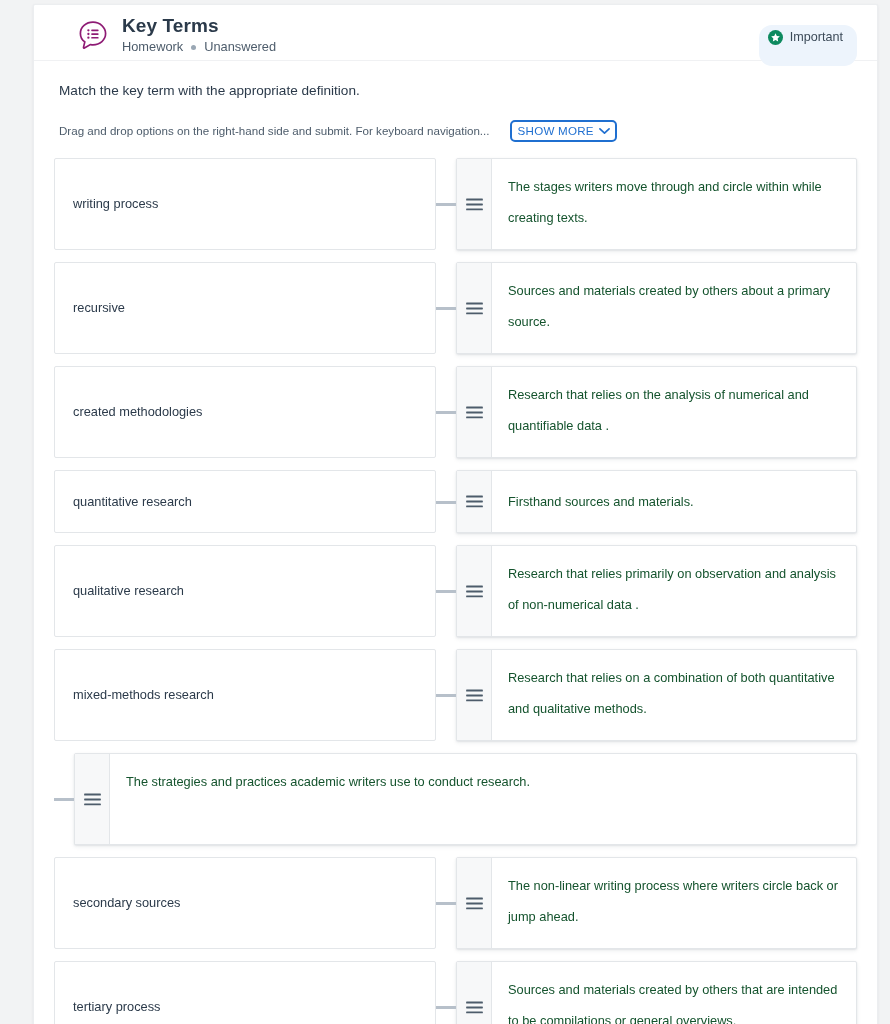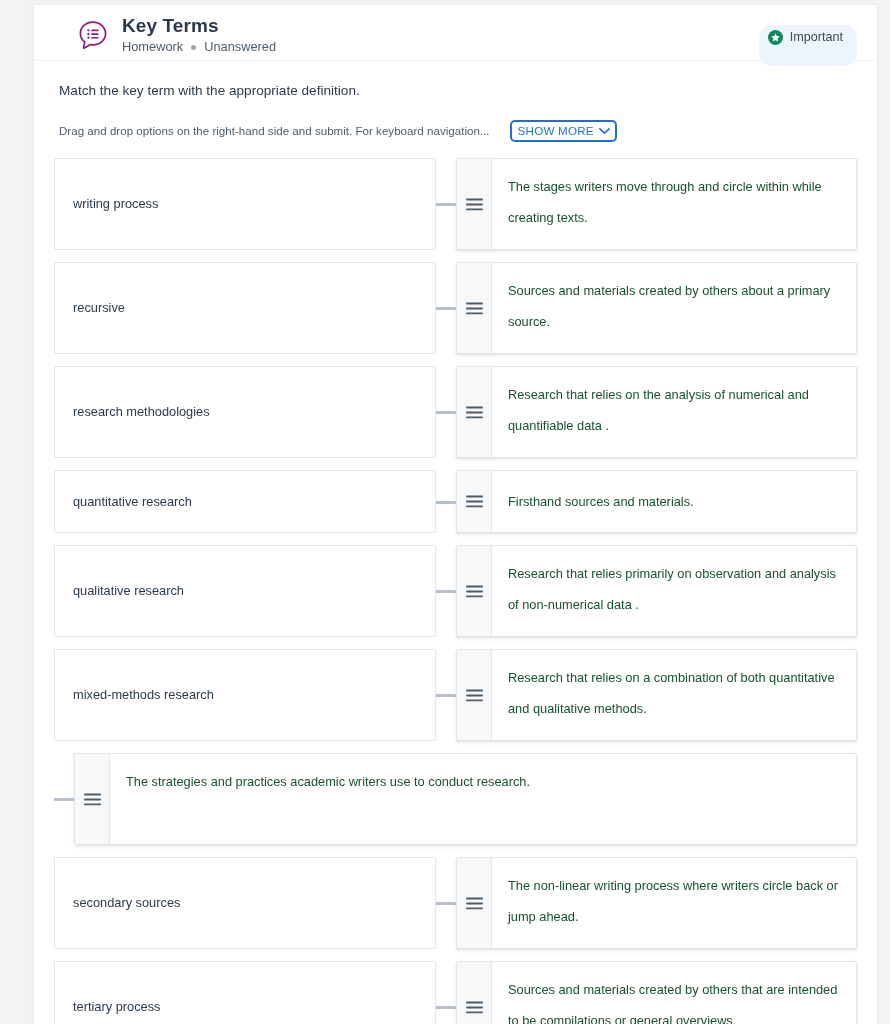--- a/index.html
+++ b/index.html
@@ -263,21 +263,21 @@
                 <rect x="0" y="0.6" width="18" height="2.1" rx="0.6" fill="#4d5c6b"></rect>
                 <rect x="0" y="5.9" width="18" height="2.1" rx="0.6" fill="#4d5c6b"></rect>
                 <rect x="0" y="11.2" width="18" height="2.1" rx="0.6" fill="#4d5c6b"></rect>
               </svg>
             </div>
             <div class="def-text">Sources and materials created by others about a primary source.</div>
           </div>
         </div>
         <div class="match-row row-tall">
           <div class="term-box">
-            <span>research methodologies</span>
+            <span>created methodologies</span>
           </div>
           <div class="connector"></div>
           <div class="def-wrap">
             <div class="drag-handle">
               <svg class="hamburger" width="17" height="13" viewBox="0 0 18 14">
                 <rect x="0" y="0.6" width="18" height="2.1" rx="0.6" fill="#4d5c6b"></rect>
                 <rect x="0" y="5.9" width="18" height="2.1" rx="0.6" fill="#4d5c6b"></rect>
                 <rect x="0" y="11.2" width="18" height="2.1" rx="0.6" fill="#4d5c6b"></rect>
               </svg>
             </div>

